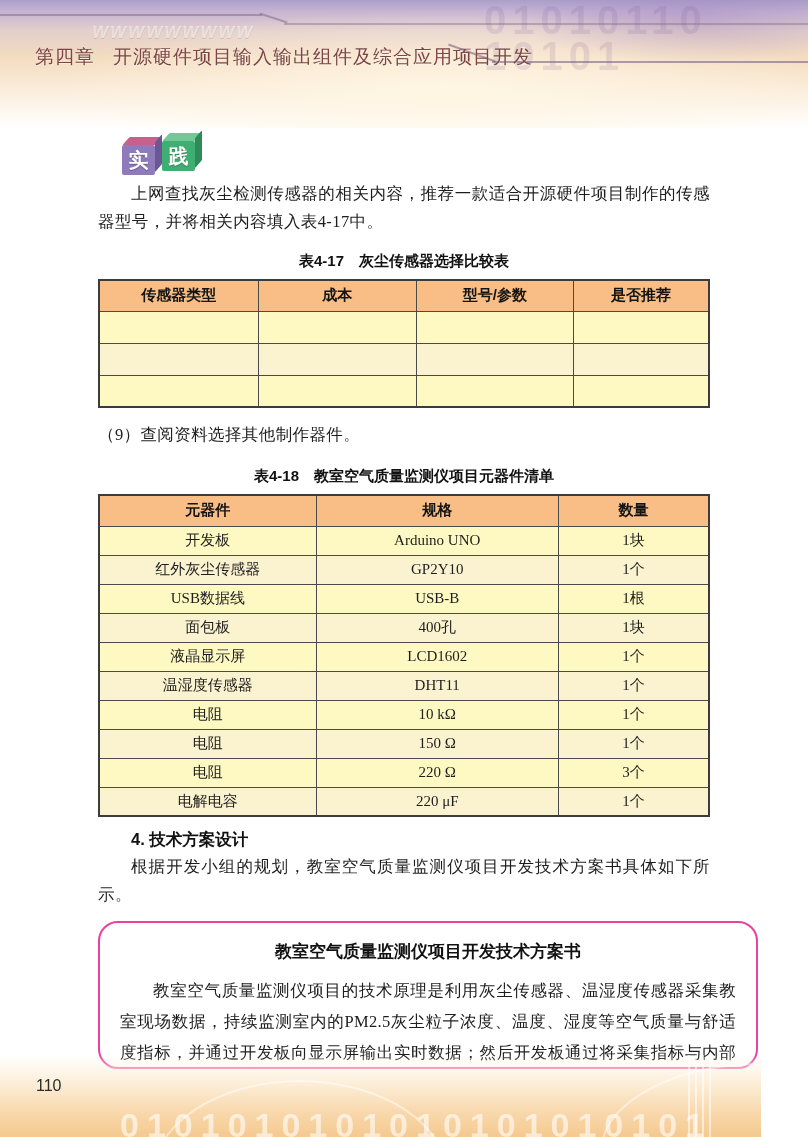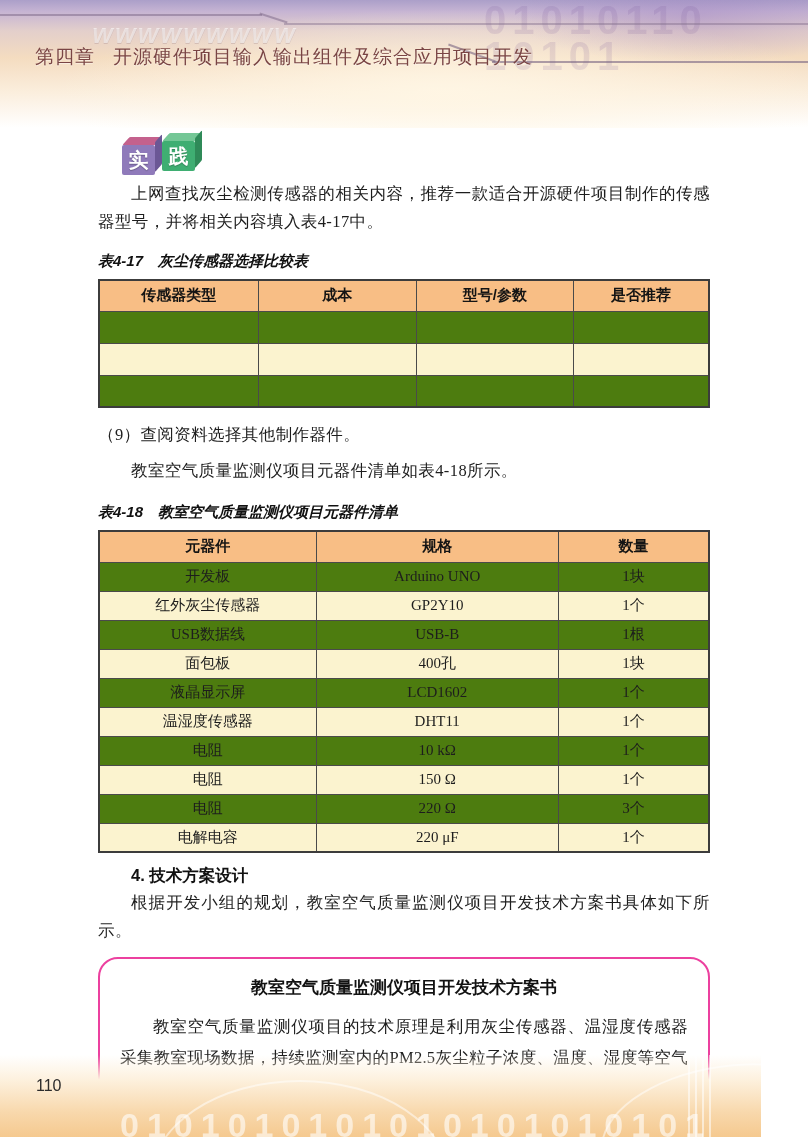--- a/index.html
+++ b/index.html
@@ -16,21 +16,21 @@
       linear-gradient(180deg, #ab9fc9 0%, #c6b4d3 9%, #e3cfcb 24%, #f4dcc0 45%, #fbeedd 72%, #ffffff 100%);
   }
   .hdr-digits {
     position:absolute; top:2px; right:4px; width:320px; height:70px; overflow:hidden;
     font-family:"Liberation Sans","DejaVu Sans",sans-serif; font-weight:bold;
     font-size:40px; letter-spacing:6px; color:rgba(110,80,150,0.14); line-height:36px;
   }
   .hdr-watermark {
     position:absolute; top:23px; left:92px; width:330px;
     font-family:"Liberation Sans","DejaVu Sans",sans-serif; font-weight:bold; font-style:italic;
-    font-size:22px; letter-spacing:2px; color:rgba(255,255,255,0.55);
+    font-size:17px; letter-spacing:2px; color:rgba(255,255,255,0.55);
     text-shadow:0 1px 0 rgba(140,110,120,0.25);
   }
   .step-line-a1 { position:absolute; top:14px; left:0; width:262px; height:2px; background:rgba(130,110,140,0.55); }
   .step-line-diag { position:absolute; top:17px; left:259px; width:29px; height:2px; background:rgba(130,110,140,0.55); transform:rotate(18deg); }
   .step-line-a2 { position:absolute; top:23px; left:284px; width:524px; height:2px; background:rgba(130,110,140,0.45); }
   .chapter-line { position:absolute; top:61px; left:492px; width:316px; height:1.6px; background:rgba(120,100,130,0.6); }
   .chapter-line-diag { position:absolute; top:52px; left:447px; width:50px; height:1.6px; background:rgba(120,100,130,0.6); transform:rotate(20deg); }
   .chapter-title-row {
     position:absolute; top:44px; left:35px; white-space:nowrap;
     font-family:"Liberation Sans","DejaVu Sans",sans-serif; font-weight:normal;
@@ -62,45 +62,45 @@
 
   
   .content { position:absolute; top:128px; left:0; width:808px; }
   .para { width:612px; margin:8px 98px; font-size:16.5px; line-height:28px; text-align:justify; letter-spacing:0.4px; }
   .indent2 { text-indent:2em; }
   .para-intro { margin-top:52px; }
   .step-item { margin-top:13px; }
   .lead-line { margin-top:2px; }
 
   .tbl-caption {
-    width:612px; margin:0 98px; 
-    font-family:"Liberation Sans","DejaVu Sans",sans-serif; font-weight:bold; font-size:15px; color:#111;font-style:italic;
+    width:612px; margin:0 98px; text-align:center;
+    font-family:"Liberation Sans","DejaVu Sans",sans-serif; font-weight:bold; font-size:15px; color:#111;
   }
   .cap-17 { margin-top:16px; }
   .cap-18 { margin-top:18px; }
 
   table { border-collapse:collapse; width:612px; margin:8px 98px 0; border:2px solid #3c3c3c; }
   th, td { border:1px solid #4a4a4a; text-align:center; vertical-align:middle; }
   th {
     background:#f8be85; height:31px;
     font-family:"Liberation Sans","DejaVu Sans",sans-serif; font-weight:bold; font-size:15px; color:#141414;
   }
-  td { font-size:15px; background:#4d7c0f; }
+  td { font-size:15px; background:#fef9c3; }
   tbody tr:nth-child(even) td { background:#fbf3cf; }
   .tbl-17 td { height:32px; }
   .tbl-18 td { height:29px; }
 
   .section-heading {
     width:612px; margin:12px 98px 0; padding-left:2em;
     font-family:"Liberation Sans","DejaVu Sans",sans-serif; font-weight:bold; font-size:16.5px; color:#111;
   }
 
   
   .plan-box {
-    position:relative; width:612px; margin:12px 98px 0; height:148px;
+    position:relative; width:660px; margin:12px 98px 0; height:148px;
     border:2.5px solid #ec409f; border-radius:20px; background:#fff; overflow:hidden;
   }
   .plan-box-title {
     margin-top:17px; text-align:center;
     font-family:"Liberation Sans","DejaVu Sans",sans-serif; font-weight:bold; font-size:17px; color:#111;
   }
   .plan-box-body {
     margin:12px 20px 0; font-size:16.5px; line-height:31px; text-align:justify; text-indent:2em; letter-spacing:0.3px;
   }
 
@@ -192,21 +192,20 @@
           <tr>
             <td></td>
             <td></td>
             <td></td>
             <td></td>
           </tr>
         </tbody>
     </table>
 
     <p class="para step-item">（9）查阅资料选择其他制作器件。</p>
-    <p class="para indent2 lead-line">教室空气质量监测仪项目元器件清单如表4-18所示。</p>
 
     <div class="tbl-caption cap-18">表4-18　教室空气质量监测仪项目元器件清单</div>
     <table class="tbl-18">
       <colgroup>
           <col style="width:35.6%">
           <col style="width:39.7%">
           <col style="width:24.7%">
         </colgroup>
       <thead>
         <tr>

